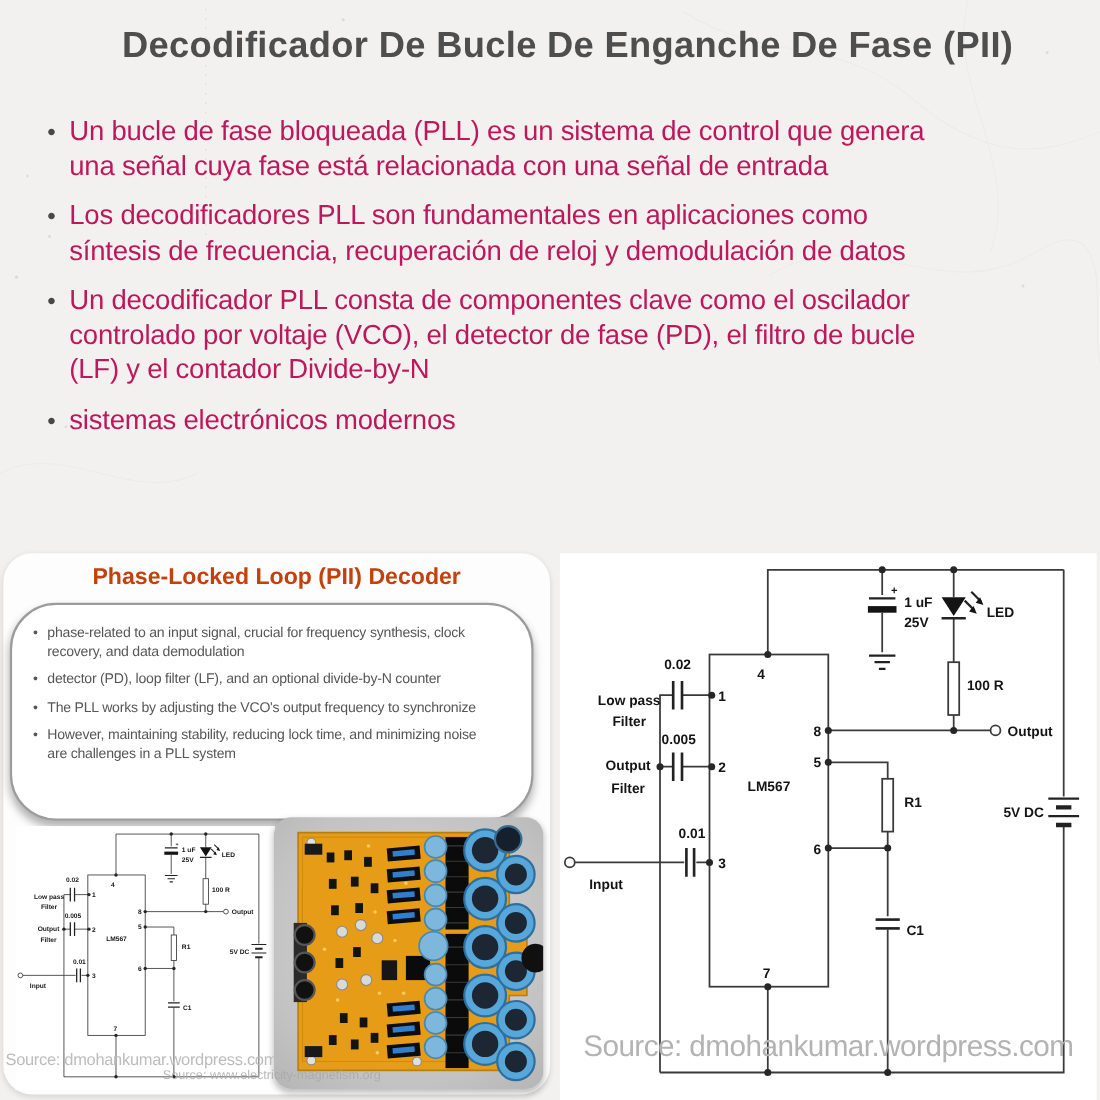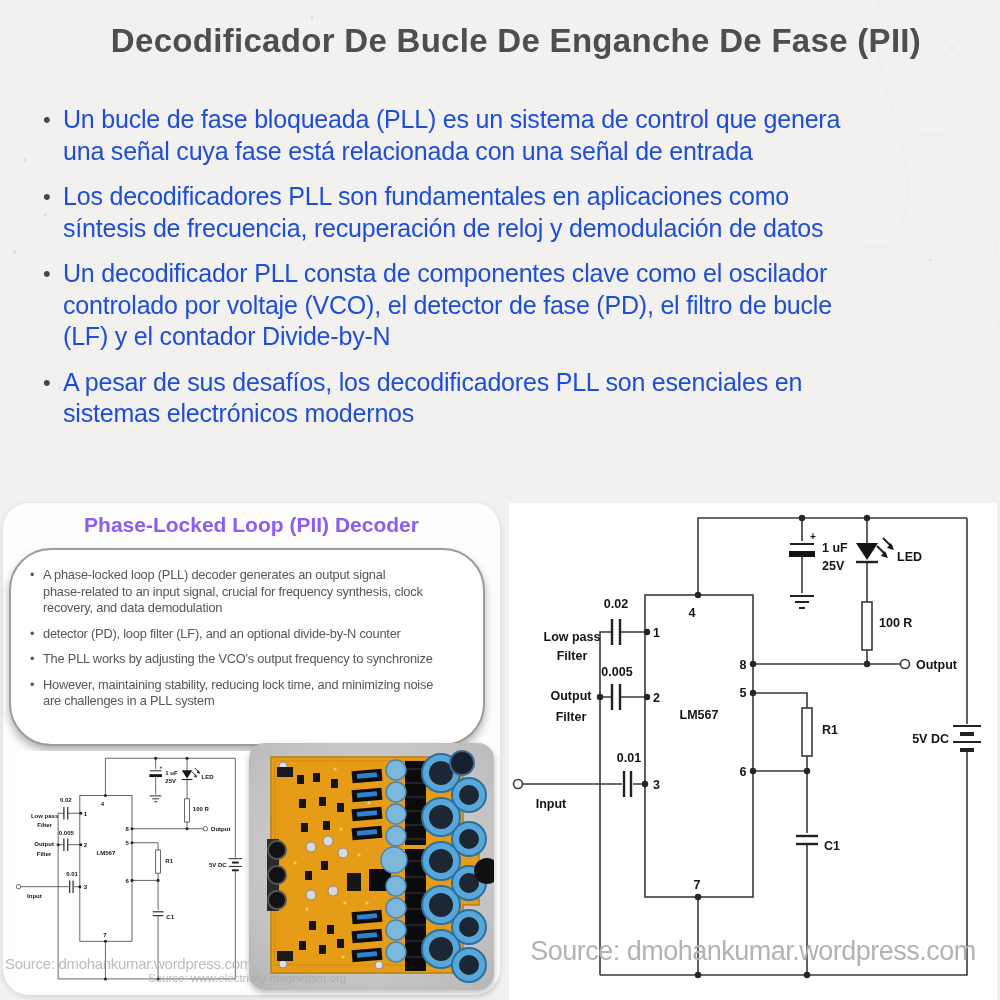--- a/index.html
+++ b/index.html
@@ -5,29 +5,29 @@
   html,body{margin:0;padding:0;}
   .page{position:relative;width:1000px;height:1000px;background:#f2f1ef;overflow:hidden;
         font-family:"Liberation Sans",sans-serif;}
   .bgtex{position:absolute;left:0;top:0;z-index:0;}
 
   
   .main-title{position:absolute;left:16px;top:22px;width:1000px;margin:0;text-align:center;
     font-size:33px;font-weight:bold;color:#4e4e4e;letter-spacing:.3px;z-index:2;}
   .es-list{position:absolute;left:40px;top:104px;width:930px;margin:0;padding:0;list-style:none;z-index:2;}
   .es-list li{position:relative;padding-left:23px;margin-bottom:14px;
-    font-size:25px;line-height:31.5px;color:#1d4ed8;letter-spacing:-.2px;}
+    font-size:25px;line-height:31.5px;color:#be185d;letter-spacing:-.2px;}
   .es-list li::before{content:"•";position:absolute;left:3px;top:0;font-size:22px;color:#484848;}
   .line{display:block;white-space:nowrap;}
 
   
   .left-card{position:absolute;left:3px;top:503px;width:497px;height:492px;background:#fdfdfd;
     border-radius:26px;box-shadow:0 2px 6px rgba(0,0,0,.12);z-index:1;}
   .ig-title{position:absolute;left:0;top:10px;width:100%;margin:0;text-align:center;
-    font-size:21px;font-weight:bold;color:#8b5cf6;}
+    font-size:21px;font-weight:bold;color:#c2410c;}
   .bullet-box{position:absolute;left:6px;top:45px;width:476px;height:198px;background:#fff;
     border:2px solid #9c9c9c;border-radius:42px;box-shadow:0 5px 8px rgba(0,0,0,.30);box-sizing:border-box;}
   .ig-list{margin:0;padding:17px 10px 0 18px;list-style:none;}
   .ig-list li{position:relative;padding-left:14px;margin-bottom:9px;
     font-size:12.8px;line-height:16.5px;color:#565656;letter-spacing:-.2px;}
   .ig-list li::before{content:"•";position:absolute;left:1px;top:0;color:#565656;}
   .mini-circuit{position:absolute;left:11px;top:248px;width:236px;height:240px;background:#fff;}
   .pcb-figure{position:absolute;left:246px;top:240px;width:245px;height:247px;margin:0;
     border-radius:16px;background:radial-gradient(circle at 50% 45%, #d6d6d6 0%, #c3c3c3 70%, #b5b5b5 100%);
     overflow:hidden;box-shadow:0 3px 6px rgba(0,0,0,.25);}
@@ -90,32 +90,30 @@
     <li>
       <span class="line">Los decodificadores PLL son fundamentales en aplicaciones como</span>
       <span class="line">síntesis de frecuencia, recuperación de reloj y demodulación de datos</span>
     </li>
     <li>
       <span class="line">Un decodificador PLL consta de componentes clave como el oscilador</span>
       <span class="line">controlado por voltaje (VCO), el detector de fase (PD), el filtro de bucle</span>
       <span class="line">(LF) y el contador Divide-by-N</span>
     </li>
     <li>
-      <span class="line">A pesar de sus desafíos, los decodificadores PLL son esenciales en</span>
       <span class="line">sistemas electrónicos modernos</span>
     </li>
   </ul>
 
   <section class="left-card">
     <h2 class="ig-title">Phase-Locked Loop (PII) Decoder</h2>
 
     <div class="bullet-box">
       <ul class="ig-list">
         <li>
-          <span class="line">A phase-locked loop (PLL) decoder generates an output signal</span>
           <span class="line">phase-related to an input signal, crucial for frequency synthesis, clock</span>
           <span class="line">recovery, and data demodulation</span>
         </li>
         <li>
           <span class="line">detector (PD), loop filter (LF), and an optional divide-by-N counter</span>
         </li>
         <li>
           <span class="line">The PLL works by adjusting the VCO's output frequency to synchronize</span>
         </li>
         <li>

